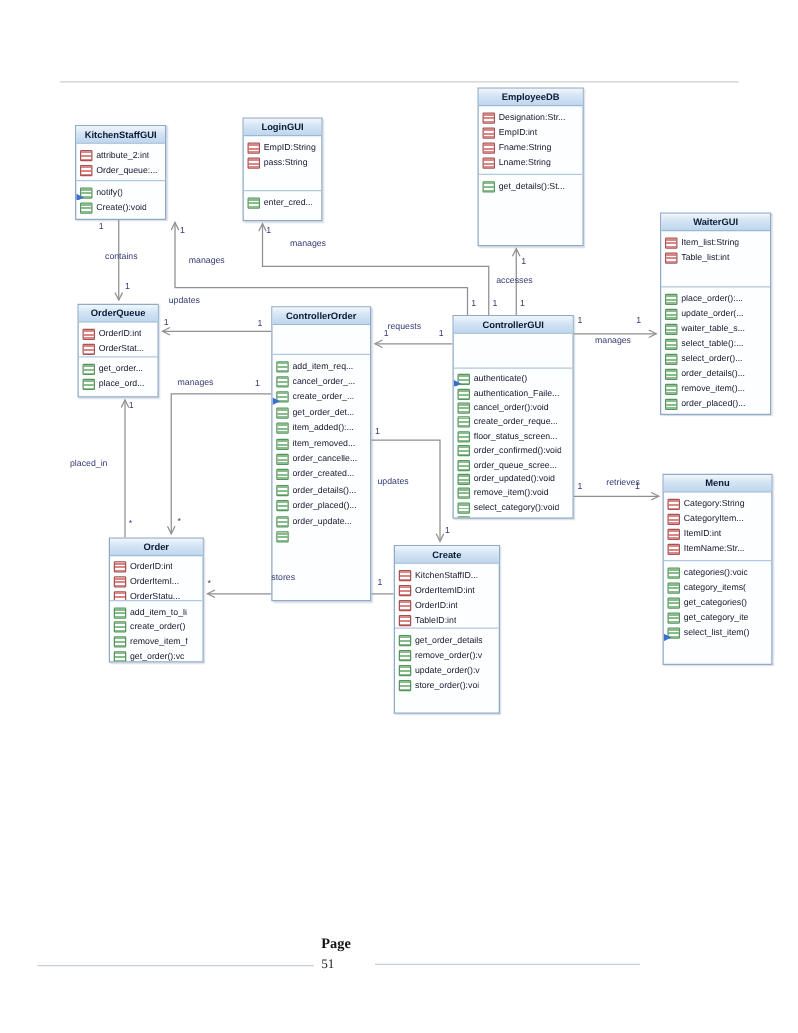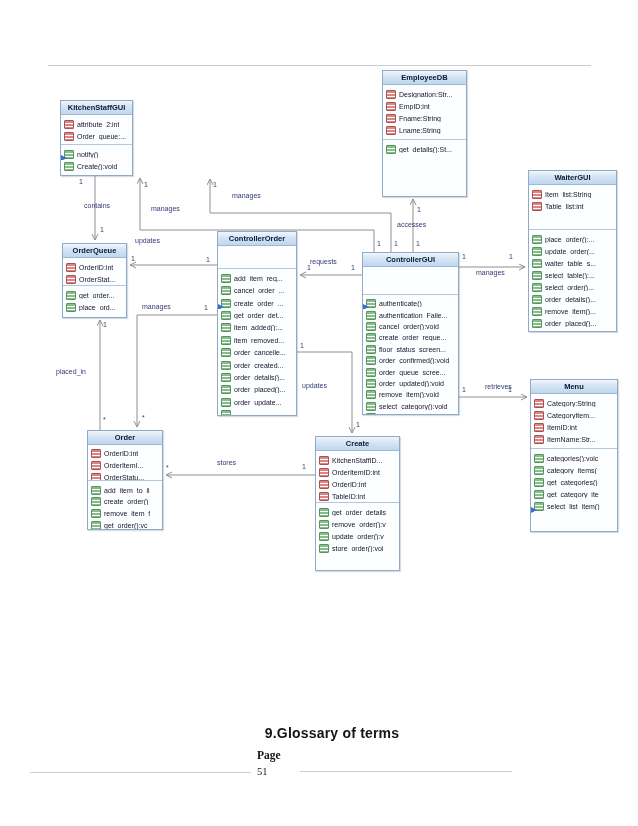--- a/index.html
+++ b/index.html
@@ -80,20 +80,39 @@
           <div class="uml-row" style="height: 12px;">
             <span class="ic ic-op ic-arrowed"></span>
             <span class="rowtext">notify()</span>
           </div>
           <div class="uml-row" style="height: 12px;">
             <span class="ic ic-op"></span>
             <span class="rowtext">Create():void</span>
           </div>
         </div>
       </div>
+      <div class="uml-class" style="left: 194px; top: 94px; width: 64px; height: 83px;">
+        <div class="uml-head">LoginGUI</div>
+        <div class="uml-comp uml-attrs" style="height: 44px;">
+          <div class="uml-row" style="height: 12px;">
+            <span class="ic ic-attr"></span>
+            <span class="rowtext">EmpID:String</span>
+          </div>
+          <div class="uml-row" style="height: 12px;">
+            <span class="ic ic-attr"></span>
+            <span class="rowtext">pass:String</span>
+          </div>
+        </div>
+        <div class="uml-comp uml-ops">
+          <div class="uml-row" style="height: 12px;">
+            <span class="ic ic-op"></span>
+            <span class="rowtext">enter_cred...</span>
+          </div>
+        </div>
+      </div>
       <div class="uml-class" style="left: 382px; top: 70px; width: 85px; height: 127px;">
         <div class="uml-head">EmployeeDB</div>
         <div class="uml-comp uml-attrs" style="height: 55px;">
           <div class="uml-row" style="height: 12px;">
             <span class="ic ic-attr"></span>
             <span class="rowtext">Designation:Str...</span>
           </div>
           <div class="uml-row" style="height: 12px;">
             <span class="ic ic-attr"></span>
             <span class="rowtext">EmpID:int</span>
@@ -177,21 +196,21 @@
           <div class="uml-row" style="height: 12.5px;">
             <span class="ic ic-op"></span>
             <span class="rowtext">get_order...</span>
           </div>
           <div class="uml-row" style="height: 12.5px;">
             <span class="ic ic-op"></span>
             <span class="rowtext">place_ord...</span>
           </div>
         </div>
       </div>
-      <div class="uml-class" style="left: 217px; top: 231px; width: 80px; height: 185px;">
+      <div class="uml-class" style="left: 217px; top: 245px; width: 80px; height: 236px;">
         <div class="uml-head">ControllerOrder</div>
         <div class="uml-comp uml-attrs" style="height: 24px;"></div>
         <div class="uml-comp uml-ops">
           <div class="uml-row" style="height: 12.4px;">
             <span class="ic ic-op"></span>
             <span class="rowtext">add_item_req...</span>
           </div>
           <div class="uml-row" style="height: 12.4px;">
             <span class="ic ic-op"></span>
             <span class="rowtext">cancel_order_...</span>
@@ -436,18 +455,17 @@
       <span class="mult" style="left: 462px; top: 386px;">1</span>
       <span class="mult" style="left: 508px; top: 386px;">1</span>
       <span class="edge-label" style="left: 302px; top: 382px;">updates</span>
       <span class="mult" style="left: 300px; top: 342px;">1</span>
       <span class="mult" style="left: 356px; top: 421px;">1</span>
       <span class="edge-label" style="left: 217px; top: 459px;">stores</span>
       <span class="mult" style="left: 302px; top: 463px;">1</span>
       <span class="mult" style="left: 166px; top: 464px;">*</span>
     </div>
 
-  <div class="heading">9.Glossary of terms</div>
   <div class="footer-page">Page</div>
   <div class="footer-num">51</div>
   <div class="footer-rule" style="left:30px;top:772px;width:221px;"></div>
   <div class="footer-rule" style="left:300px;top:771px;width:212px;"></div>
 </div>
 
 </body></html>

